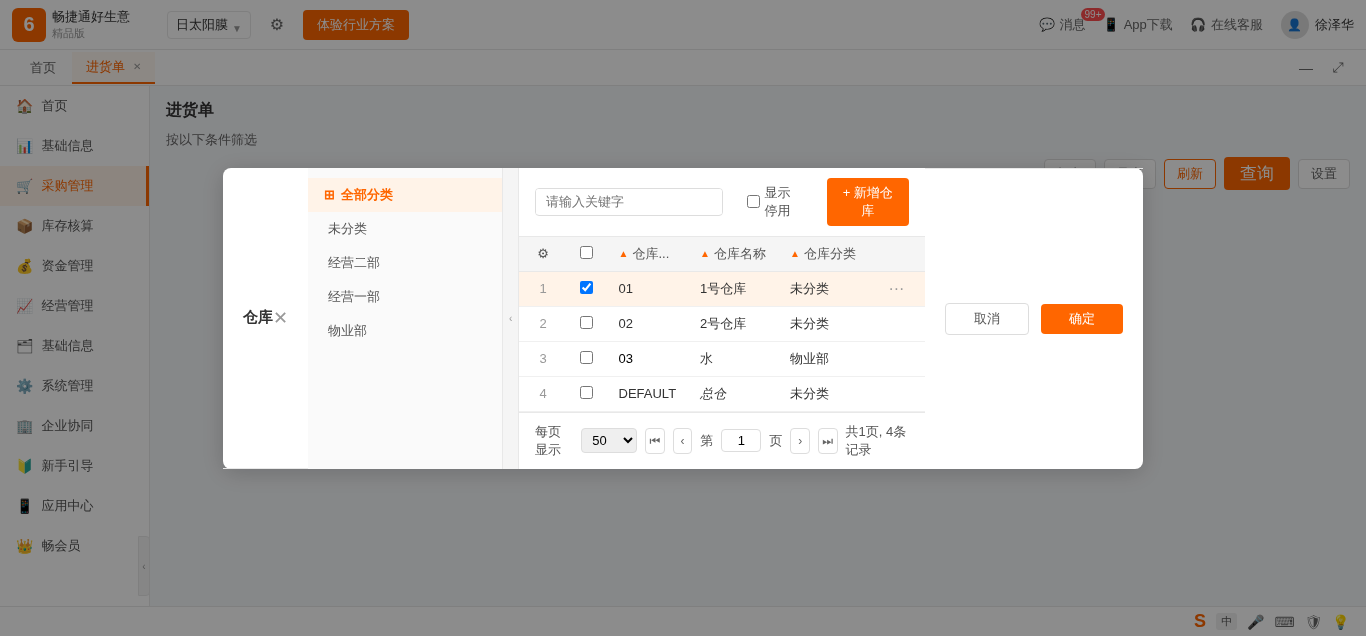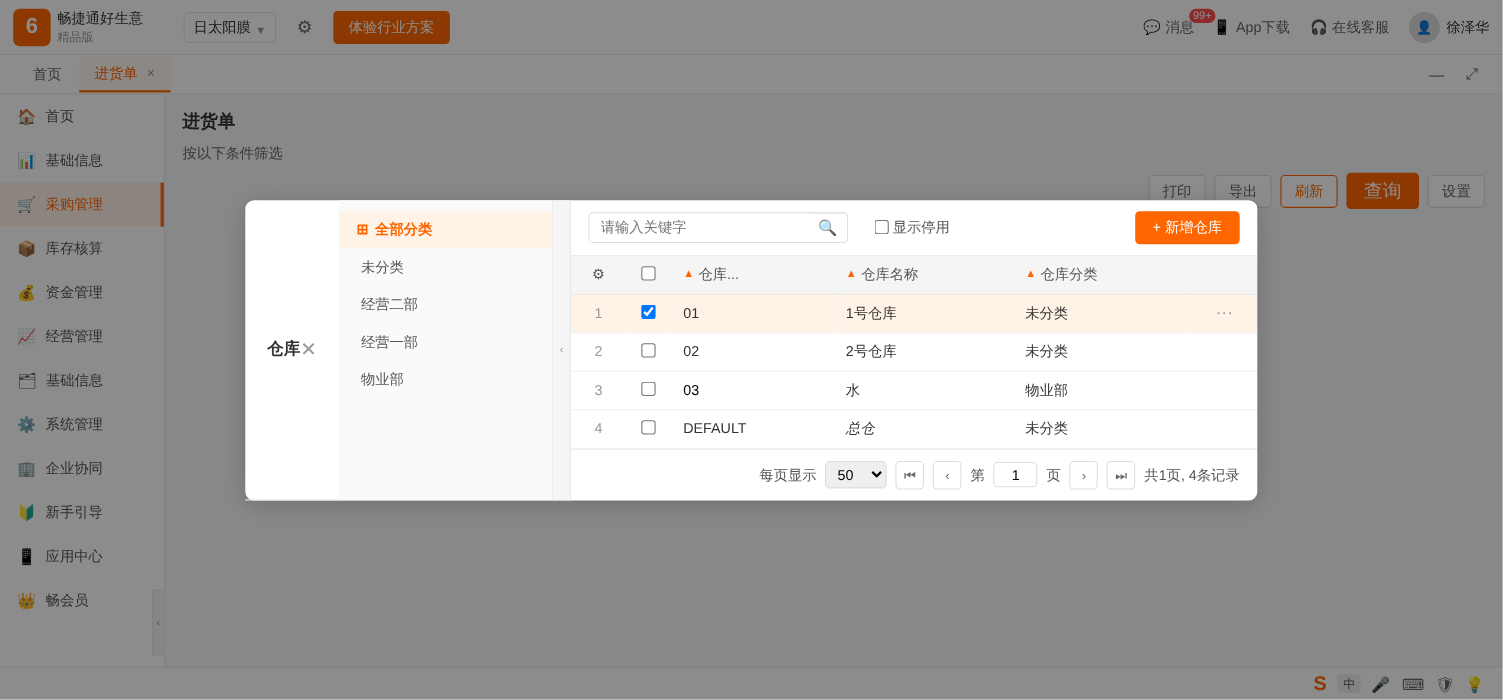--- a/index.html
+++ b/index.html
@@ -249,20 +249,24 @@
           <input type="text" style="width: 40px; border: 1px solid rgb(221, 221, 221); border-radius: 4px; padding: 3px 6px; text-align: center; font-size: 13px;" value="1">
           <span>页</span>
           <button style="width:26px;height:26px;display:flex;align-items:center;justify-content:center;border:1px solid #ddd;border-radius:4px;cursor:pointer;color:#666;background:white;font-size:12px;">›</button>
           <button style="width:26px;height:26px;display:flex;align-items:center;justify-content:center;border:1px solid #ddd;border-radius:4px;cursor:pointer;color:#666;background:white;font-size:12px;">⏭</button>
           <span>共1页, 4条记录</span>
         </div>
 
       </div>
     </div>
 
+    <div style="display:flex;align-items:center;justify-content:center;gap:12px;padding:12px 20px;border-top:1px solid #e8e8e8;">
+      <button style="background:white;color:#555;border:1px solid #ddd;padding:6px 28px;border-radius:4px;cursor:pointer;font-size:13px;">取消</button>
+      <button style="background:#ff6600;color:white;border:none;padding:6px 28px;border-radius:4px;cursor:pointer;font-size:13px;">确定</button>
+    </div>
 
   </div>
 </div>
 
 <div style="position:fixed;bottom:0;left:0;width:100%;height:30px;background:#fff;border-top:1px solid #e8e8e8;display:flex;align-items:center;justify-content:flex-end;padding:0 16px;gap:10px;z-index:5;">
   <div style="display:flex;align-items:center;gap:4px;">
     <span style="font-size:18px;font-weight:bold;color:#ff6600;">S</span>
   </div>
   <span style="background:#eee;border-radius:3px;padding:1px 5px;font-size:11px;color:#555;cursor:pointer;">中</span>
   <span style="font-size:14px;color:#666;cursor:pointer;">🎤</span>

